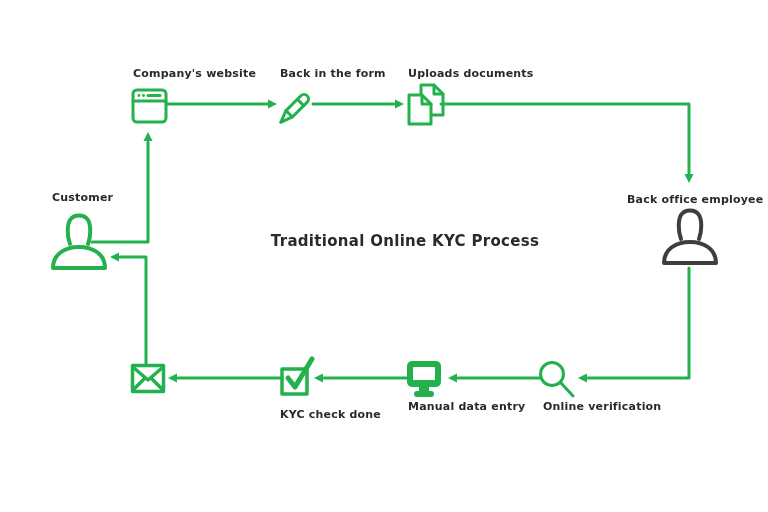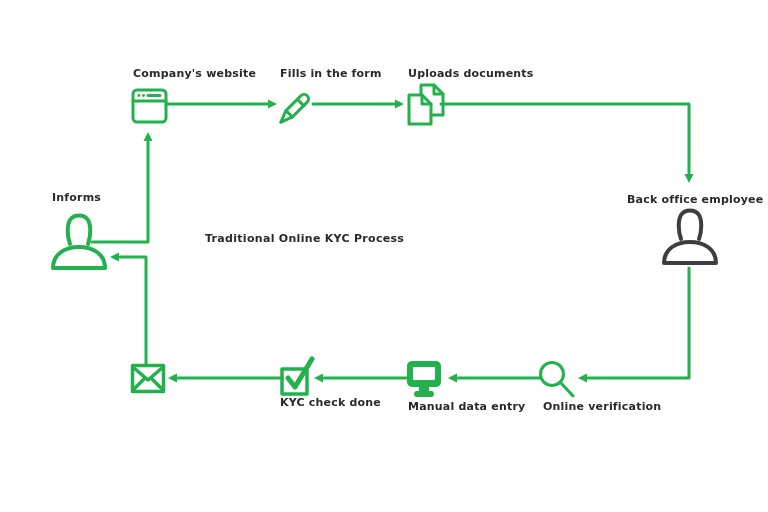--- a/index.html
+++ b/index.html
@@ -18,22 +18,22 @@
   .icw{fill:#ffffff;stroke:var(--accent_green);stroke-width:3;stroke-linejoin:round;}
   .scr{fill:#ffffff;stroke:none;}
   .person{fill:none;stroke-width:4;stroke-linecap:round;stroke-linejoin:round;}
   .person.green{stroke:var(--accent_green);}
   .person.gray{stroke:var(--employee_gray);}
   .label{
     position:absolute;font-size:11px;font-weight:bold;
     color:var(--text_dark);white-space:nowrap;letter-spacing:.2px;
   }
   .title{
-    position:absolute;left:205px;top:232px;width:400px;text-align:left;
-    font-size:11px;font-weight:bold;color:var(--text_dark);letter-spacing:.3px;
+    position:absolute;left:205px;top:232px;width:400px;text-align:center;
+    font-size:15px;font-weight:bold;color:var(--text_dark);letter-spacing:.3px;
   }
 </style>
 </head>
 <body>
 
 <div class="canvas">
 
   <svg class="layer" width="768" height="512" viewBox="0 0 768 512">
 
     <g>
@@ -116,22 +116,22 @@
 
     <g>
       <rect class="ic35" x="132.5" y="365.5" width="31" height="26"></rect>
       <path class="ic35" d="M134,368 L148,380 L162,368"></path>
       <path class="ic35" d="M134,389 L144,379"></path>
       <path class="ic35" d="M162,389 L152,379"></path>
     </g>
   </svg>
 
   <div class="label" style="left:133px;top:67px">Company's website</div>
-  <div class="label" style="left:280px;top:67px">Fills in the form</div>
+  <div class="label" style="left:280px;top:67px">Back in the form</div>
   <div class="label" style="left:627px;top:193px">Back office employee</div>
   <div class="label" style="left:408px;top:67px">Uploads documents</div>
-  <div class="label" style="left:52px;top:191px">Informs</div>
-  <div class="label" style="left:280px;top:396px">KYC check done</div>
+  <div class="label" style="left:52px;top:191px">Customer</div>
+  <div class="label" style="left:280px;top:408px">KYC check done</div>
   <div class="label" style="left:408px;top:400px">Manual data entry</div>
   <div class="label" style="left:543px;top:400px">Online verification</div>
 
   <div class="title">Traditional Online KYC Process</div>
 </div>
 
 </body></html>

